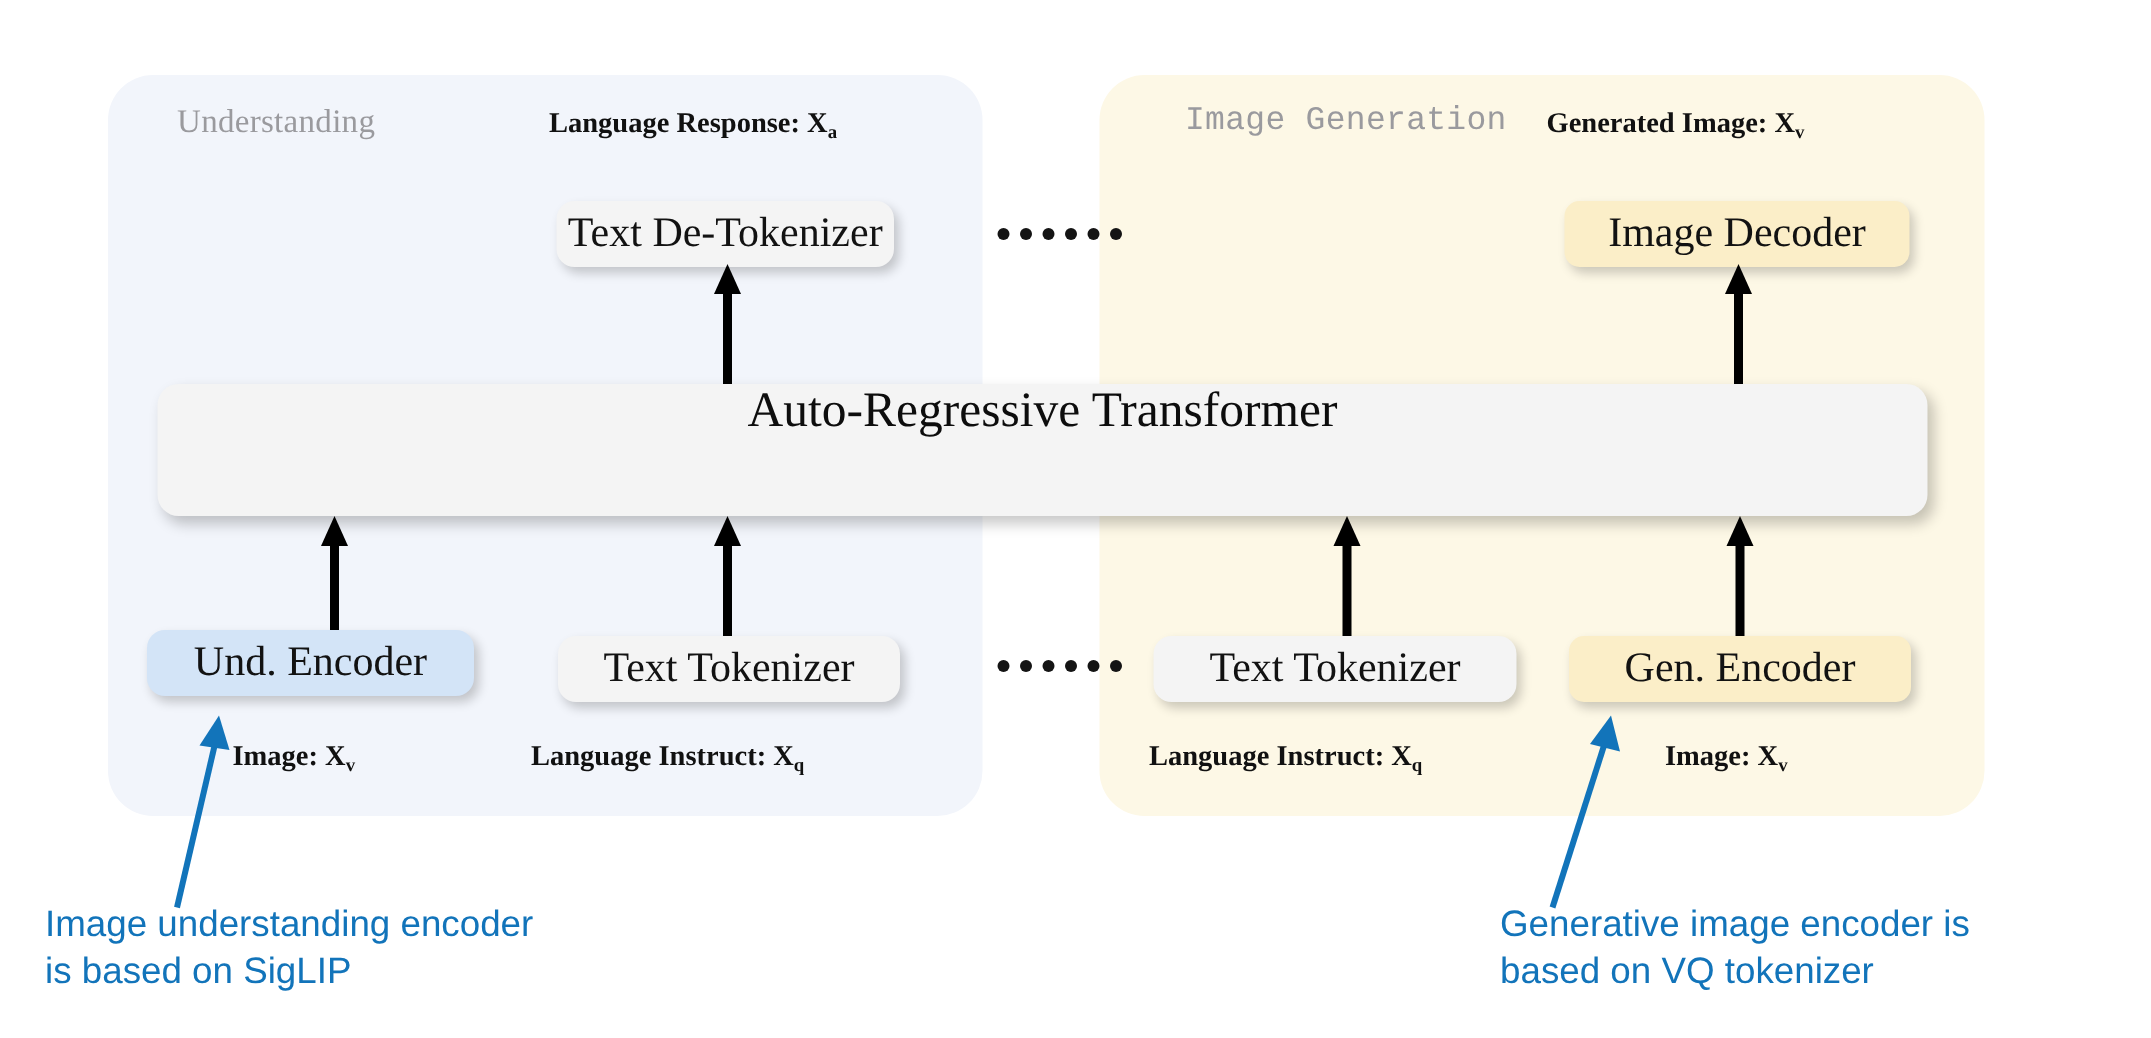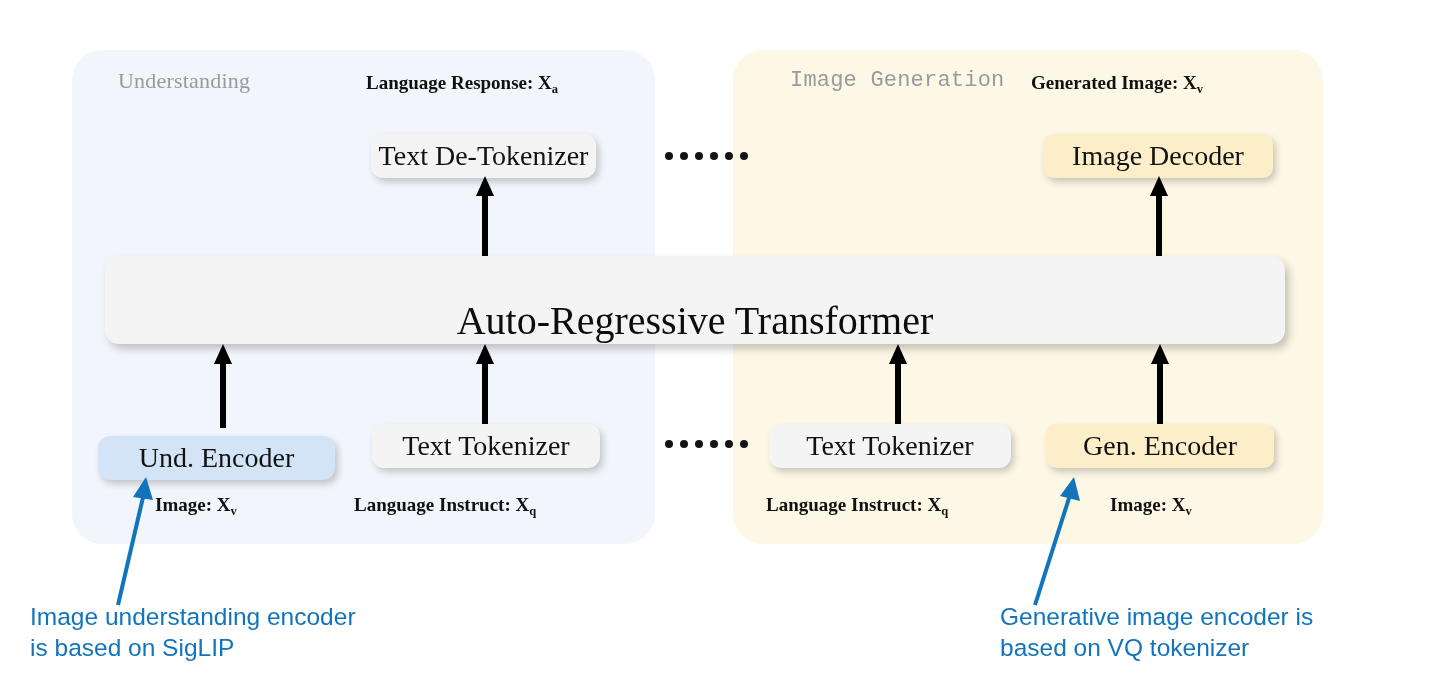--- a/index.html
+++ b/index.html
@@ -76,23 +76,23 @@
   .node-yellow { background: #fbeec8; border-radius: 10px; }
 
   
   #transformer-bar {
     position: absolute;
     left: 105px; top: 232px;
     width: 1180px; height: 88px;
     border-radius: 14px;
     background: #f4f4f4;
     display: flex;
-    align-items: flex-end;
+    align-items: flex-start;
     justify-content: center;
-    font-size: 40px;
+    font-size: 33px;
     color: #0d0d0d;
     box-shadow: 4px 5px 9px rgba(0,0,0,0.22);
   }
 
   
   .arrow-black { position: absolute; }
 
   
   .dots {
     position: absolute;
@@ -185,21 +185,21 @@
   </svg>
   <svg class="arrow-black" style="left:886px; top:320px;" width="24" height="84">
     <line x1="12" y1="84" x2="12" y2="18" stroke="#000" stroke-width="6"></line>
     <polygon points="12,0 3,20 21,20" fill="#000"></polygon>
   </svg>
   <svg class="arrow-black" style="left:1148px; top:320px;" width="24" height="84">
     <line x1="12" y1="84" x2="12" y2="18" stroke="#000" stroke-width="6"></line>
     <polygon points="12,0 3,20 21,20" fill="#000"></polygon>
   </svg>
 
-  <div class="node node-blue" style="left:98px; top:412px; width:237px; height:44px;justify-content:center;">
+  <div class="node node-blue" style="left:98px; top:396px; width:218px; height:44px;justify-content:center;">
     <span>Und. Encoder</span>
   </div>
 
   <div class="node node-gray" style="left:372px; top:400px; width:228px; height:44px;">
     <span>Text Tokenizer</span>
   </div>
 
   <div class="node node-gray" style="left:769px; top:400px; width:242px; height:44px;">
     <span>Text Tokenizer</span>
   </div>

